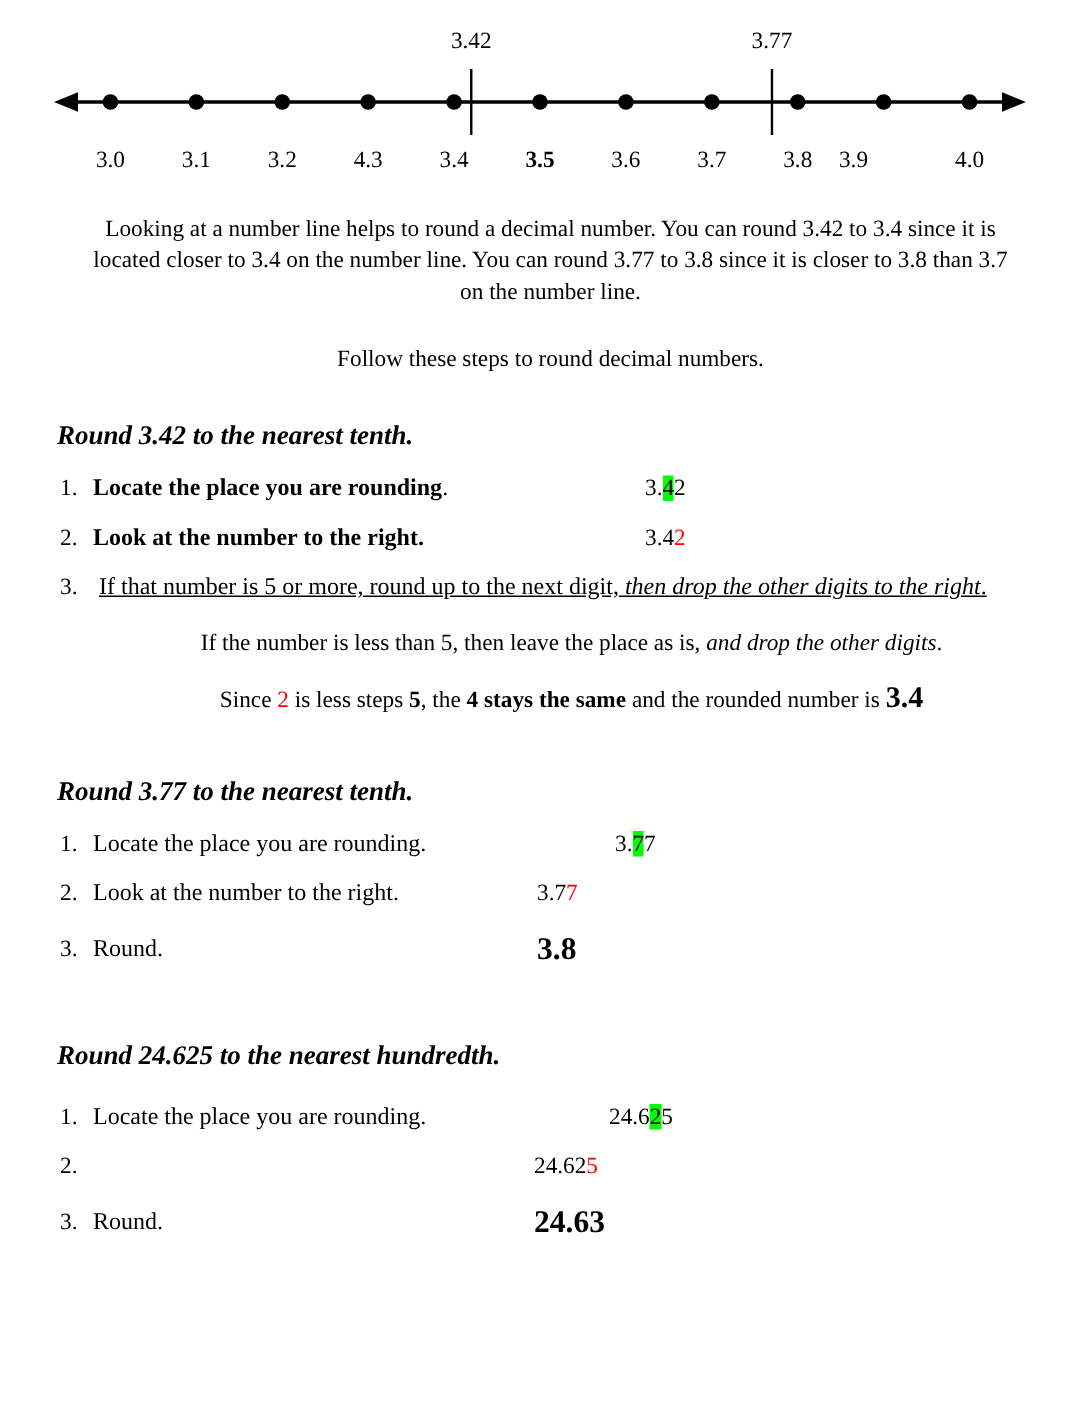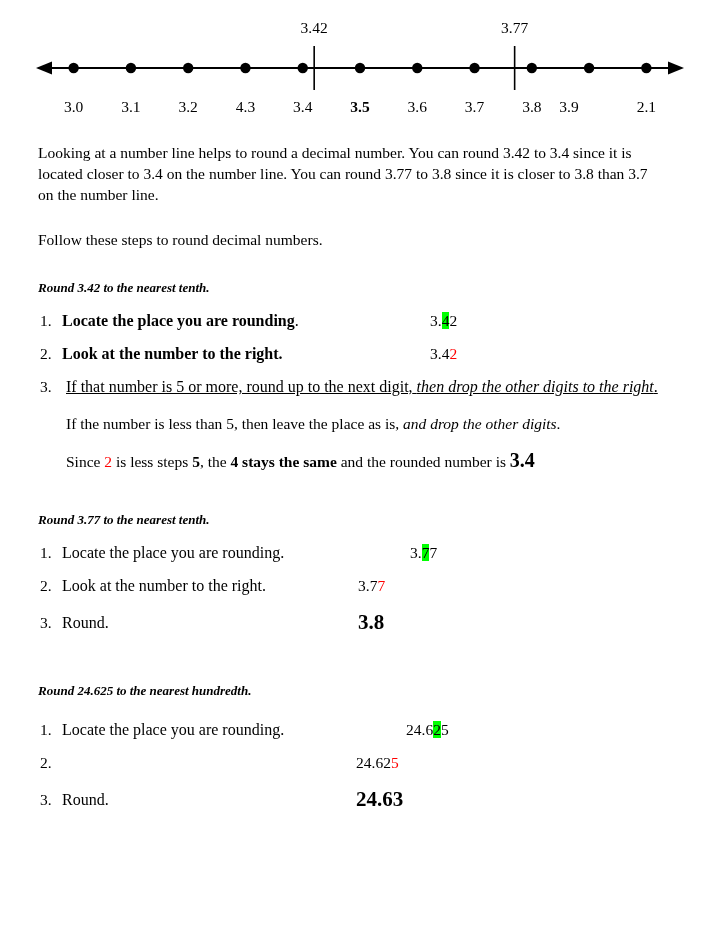--- a/index.html
+++ b/index.html
@@ -36,29 +36,30 @@
 
   
   .body-wrap {
     position: relative;
     padding: 0 24px 0 38px;
   }
   p, .line {
     margin: 0;
     font-size: 15.5px;
     line-height: 21px;
+    text-align: center;
   }
   .intro { margin-top: 14px; }
   .intro .wrap-line { display: block; }
   .follow { margin-top: 24px; }
 
   .section-heading {
     font-weight: bold;
     font-style: italic;
-    font-size: 13px;
+    font-size: 18px;
     margin-top: 30px;
     margin-bottom: 0;
   }
 
   
   .steps { margin-top: 14px; }
   .step {
     position: relative;
     display: block;
     min-height: 21px;
@@ -86,20 +87,21 @@
     margin-left: 28px;
     text-indent: 0;
     text-decoration: underline;
   }
   .sub-line {
     display: block;
     margin-left: 28px;
     margin-top: 16px;
     font-size: 15.5px;
     line-height: 21px;
+    text-align: center;
   }
 
   .num-col {
     position: absolute;
     top: 0;
     font-size: 15.5px;
     line-height: 21px;
     white-space: nowrap;
   }
 
@@ -152,21 +154,21 @@
       <div class="nl-caption nl-axis-label" style="left: 73.64px;">3.0</div>
       <div class="nl-caption nl-axis-label" style="left: 130.91px;">3.1</div>
       <div class="nl-caption nl-axis-label" style="left: 188.18px;">3.2</div>
       <div class="nl-caption nl-axis-label" style="left: 245.45px;">4.3</div>
       <div class="nl-caption nl-axis-label" style="left: 302.73px;">3.4</div>
       <div class="nl-caption nl-axis-label" style="left: 360px; font-weight: bold;">3.5</div>
       <div class="nl-caption nl-axis-label" style="left: 417.27px;">3.6</div>
       <div class="nl-caption nl-axis-label" style="left: 474.55px;">3.7</div>
       <div class="nl-caption nl-axis-label" style="left: 531.82px;">3.8</div>
       <div class="nl-caption nl-axis-label" style="left: 569px;">3.9</div>
-      <div class="nl-caption nl-axis-label" style="left: 646.36px;">2.1</div>
+      <div class="nl-caption nl-axis-label" style="left: 646.36px;">4.0</div>
     </div>
 </div>
 
 <div class="body-wrap">
 
   <p class="intro">
     <span class="wrap-line">Looking at a number line helps to round a decimal number.  You can round 3.42 to 3.4 since it is</span>
     <span class="wrap-line">located closer to 3.4 on the number line.  You can round 3.77 to 3.8 since it is closer to 3.8 than 3.7</span>
     <span class="wrap-line">on the number line.</span>
   </p>

